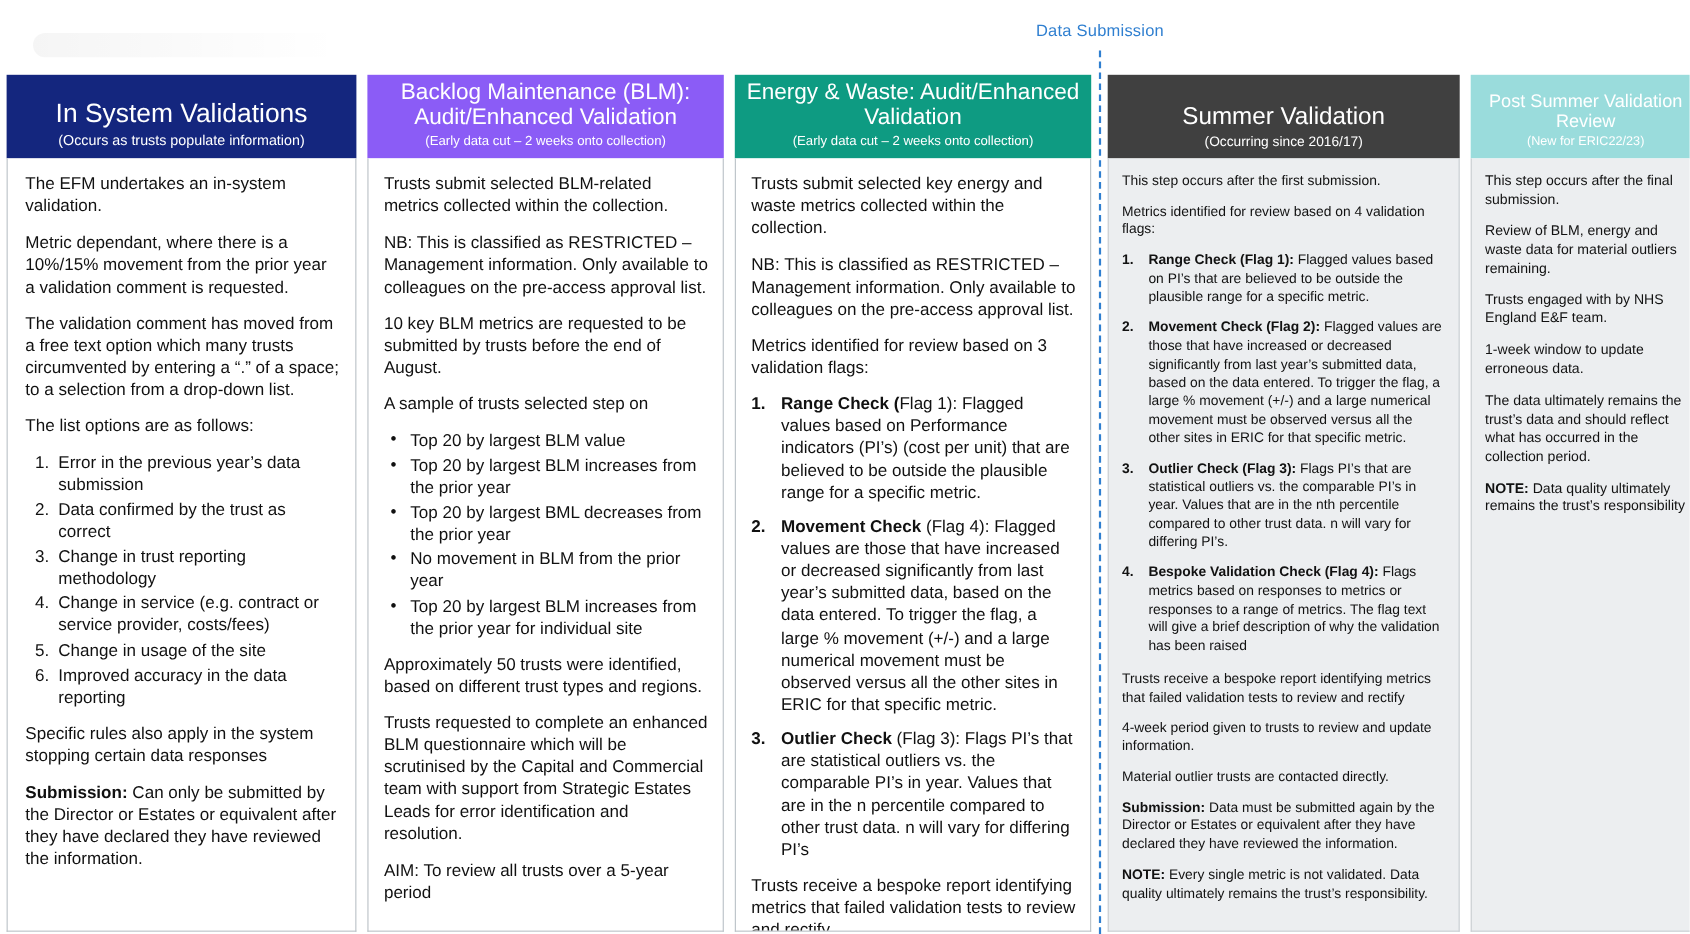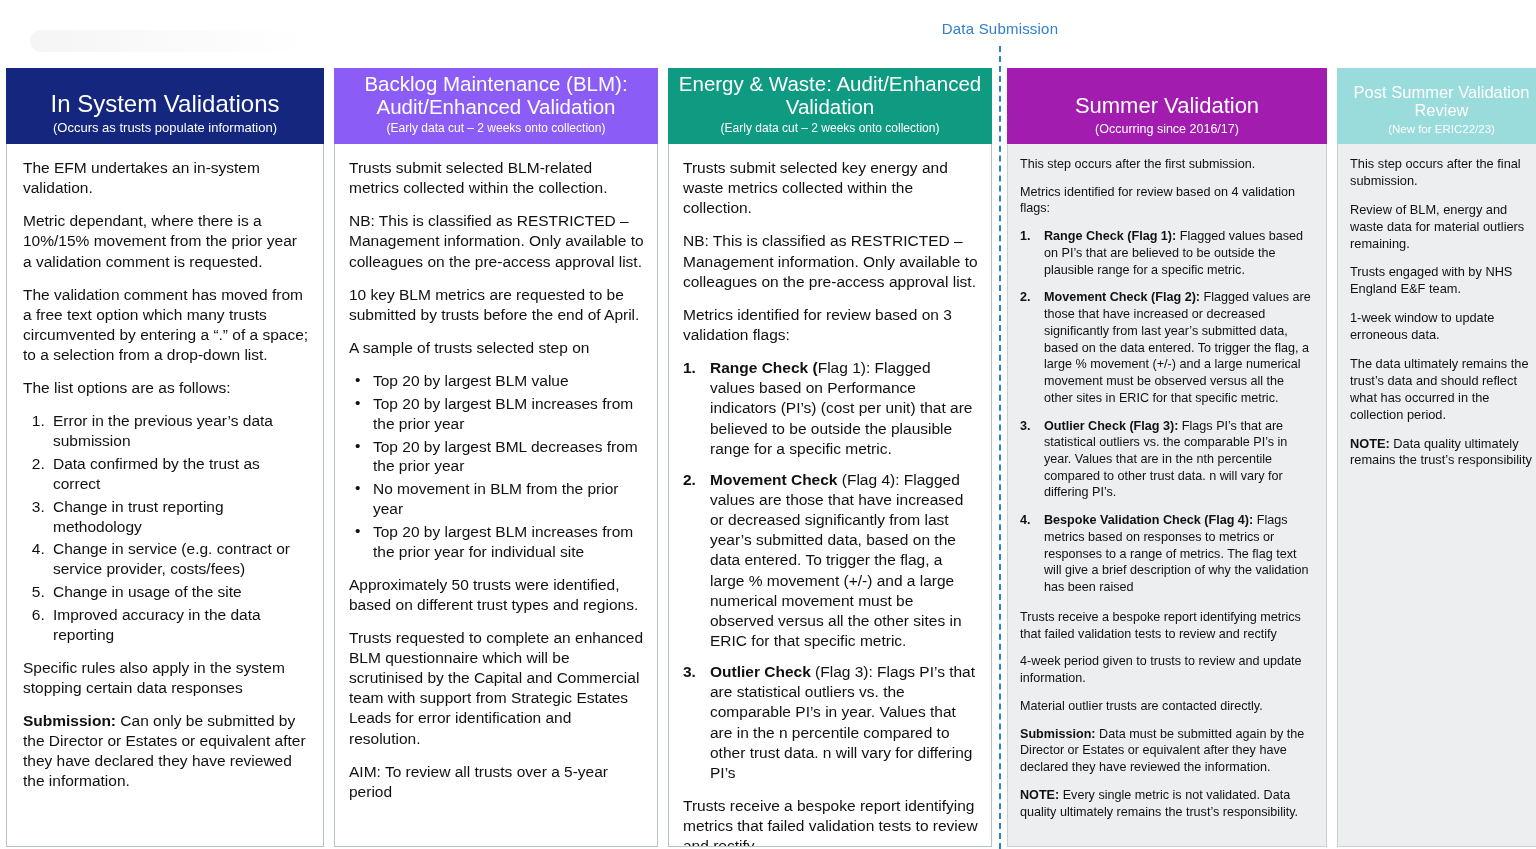--- a/index.html
+++ b/index.html
@@ -182,21 +182,21 @@
     left: 0;
     top: 0;
     font-weight: bold;
   }
   .numlist li b { font-weight: bold; }
 
   
   #col4 { left: 1007px; width: 320px; }
   #col4 .col-header {
     height: 76px;
-    background: #a21caf;
+    background: #404040;
   }
   #col4 .col-header .h-title { font-size: 22px; }
   #col4 .col-header .h-sub { font-size: 12.5px; }
   #col4 .col-body {
     height: 703px;
     font-size: 12.6px;
     color: #111;
     padding: 12px 12px 8px 12px;
   }
   #col4 .p { margin-bottom: 11px; line-height: 1.33; }
@@ -259,21 +259,21 @@
   </div>
 
   <div class="col" id="col2">
     <div class="col-header">
       <div class="h-title">Backlog Maintenance (BLM): Audit/Enhanced Validation</div>
       <div class="h-sub">(Early data cut – 2 weeks onto collection)</div>
     </div>
     <div class="col-body">
       <p class="p">Trusts submit selected BLM-related metrics collected within the collection.</p>
       <p class="p">NB: This is classified as RESTRICTED – Management information. Only available to colleagues on the pre-access approval list.</p>
-      <p class="p">10 key BLM metrics are requested to be submitted by trusts before the end of April.</p>
+      <p class="p">10 key BLM metrics are requested to be submitted by trusts before the end of August.</p>
       <p class="p">A sample of trusts selected step on</p>
       <ul>
         <li>Top 20 by largest BLM value</li>
         <li>Top 20 by largest BLM increases from the prior year</li>
         <li>Top 20 by largest BML decreases from the prior year</li>
         <li>No movement in BLM from the prior year</li>
         <li>Top 20 by largest BLM increases from the prior year for individual site</li>
       </ul>
       <p class="p">Approximately 50 trusts were identified, based on different trust types and regions.</p>
       <p class="p">Trusts requested to complete an enhanced BLM questionnaire which will be scrutinised by the Capital and Commercial team with support from Strategic Estates Leads for error identification and resolution.</p>

